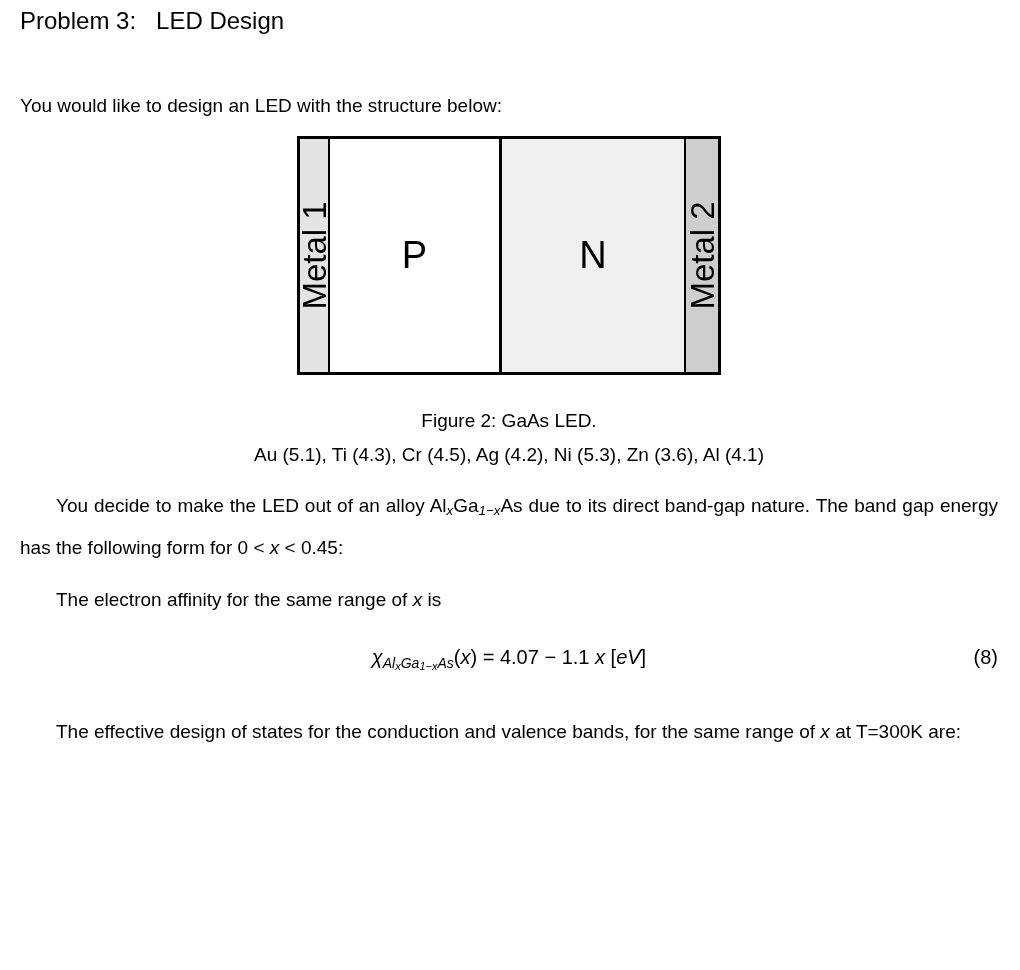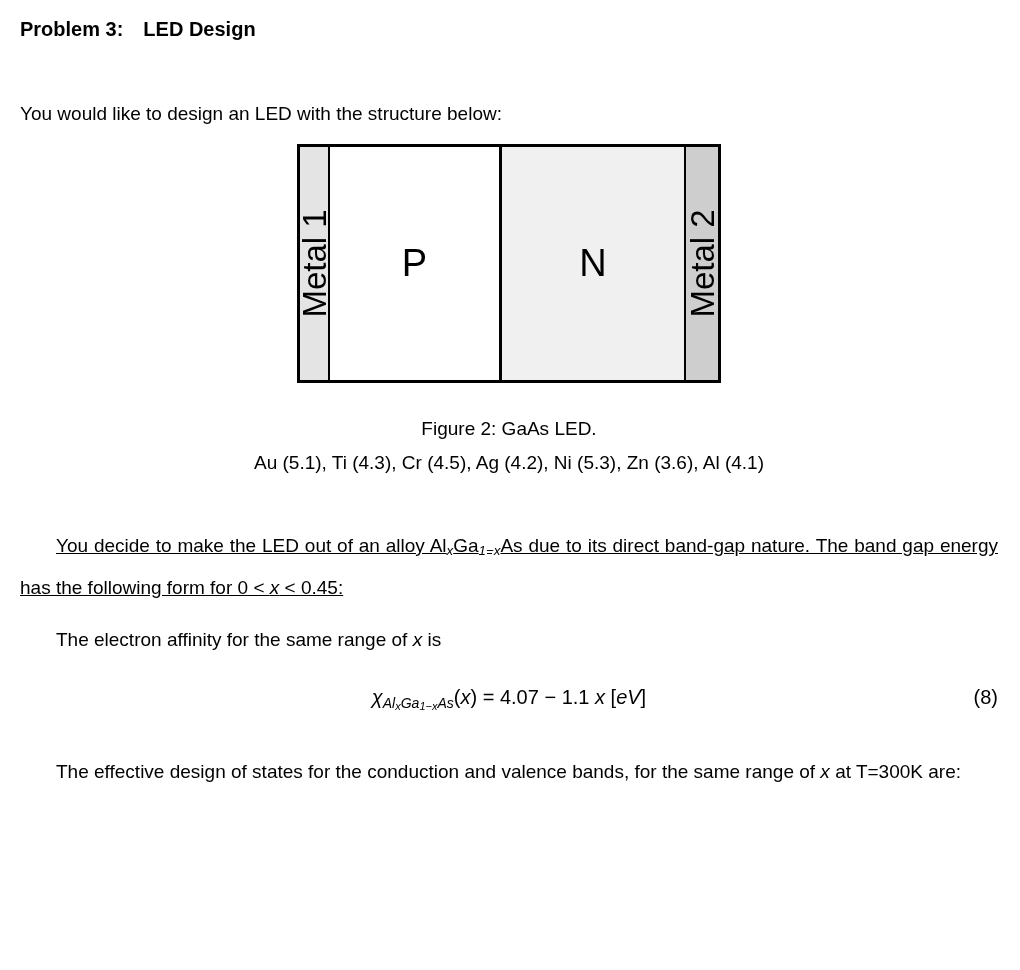--- a/index.html
+++ b/index.html
@@ -10,37 +10,37 @@
     font-family: "Liberation Sans", sans-serif;
     overflow: hidden;
   }
   .page {
     width: 1020px; height: 970px;
     padding: 0 22px 0 20px;
     position: relative;
   }
   
   .heading {
-    margin-top: 16px;
-    font-size: 20px;
-    font-weight: bold;
+    margin-top: 8px;
+    font-size: 24px;
+    font-weight: normal;
     line-height: 26px;
   }
   .heading .title-part { margin-left: 20px; }
   
   .para {
     font-size: 19px;
     line-height: 37px;
     text-align: justify;
   }
   .single { line-height: 24px; }
   .indent { text-indent: 36px; }
   .p-intro   { margin-top: 60px; }
   .p-metals-intro { margin-top: 32px; }
-  .p-alloy   { margin-top: 52px; text-decoration: underline; }
+  .p-alloy   { margin-top: 20px; }
   .p-affinity{ margin-top: 22px; }
   .p-dos     { margin-top: 30px; }
   
   .fig-wrap { margin-top: 18px; display: flex; justify-content: center; }
   .fig-box {
     width: 424px; height: 239px;
     border: 3px solid #000;
     display: flex;
   }
   .strip {

